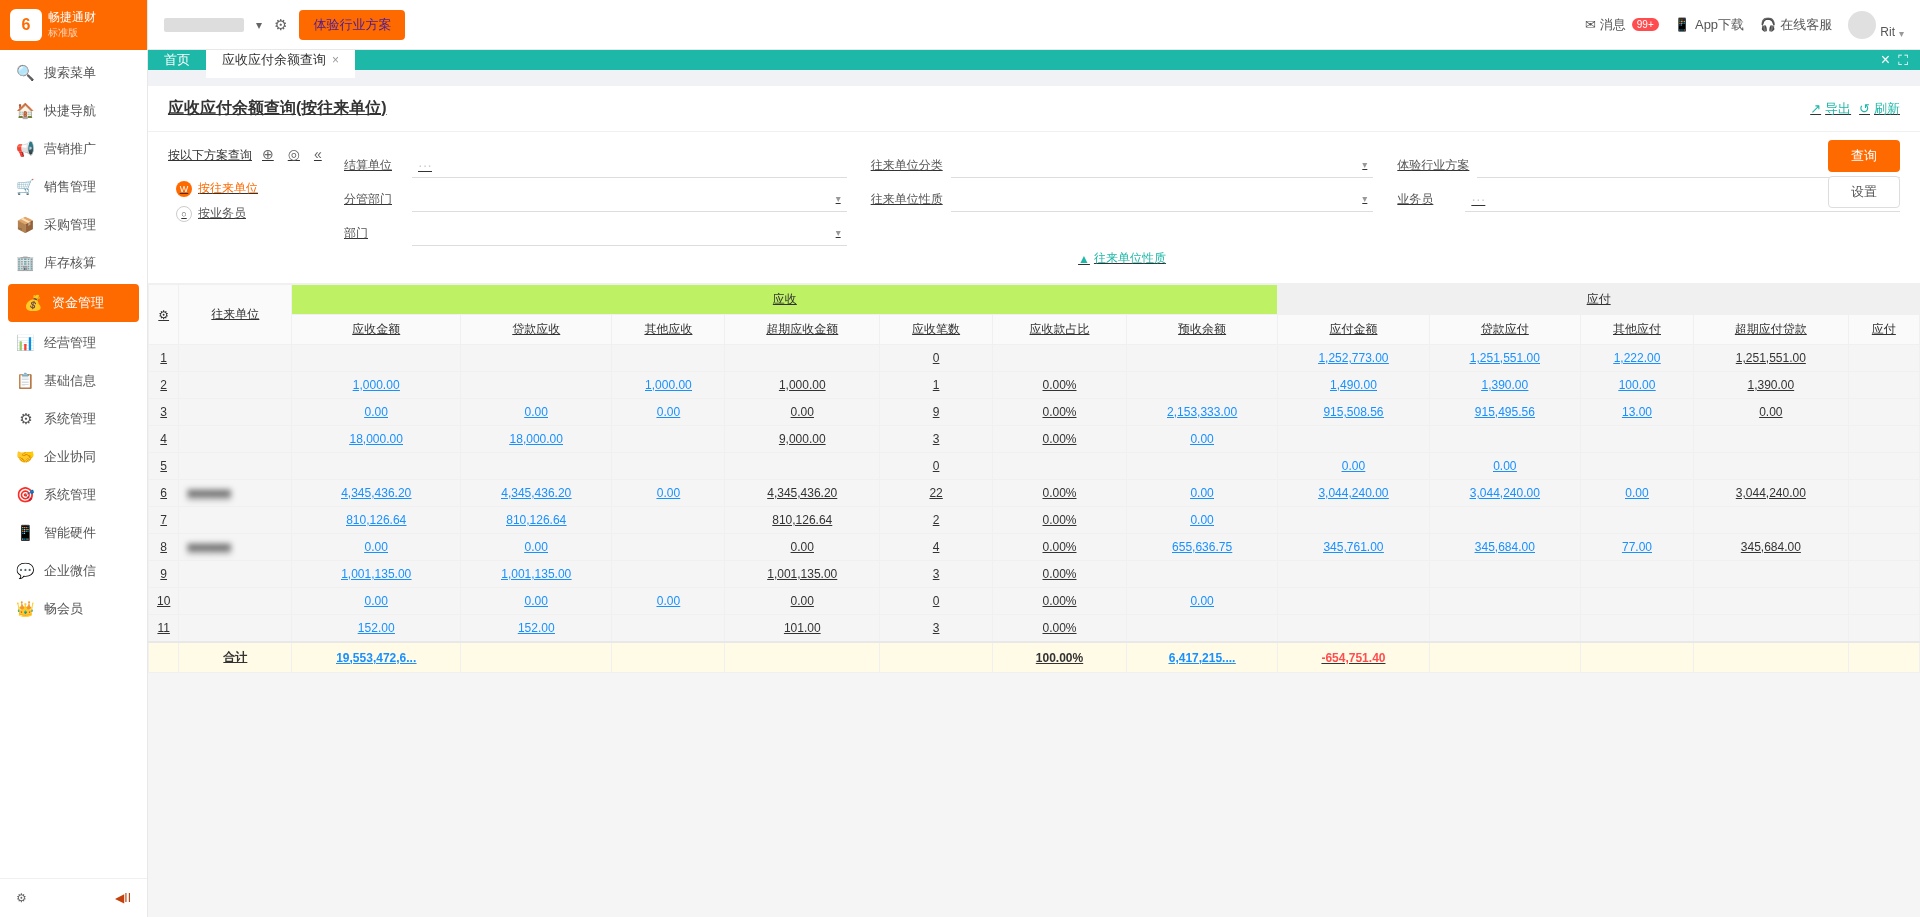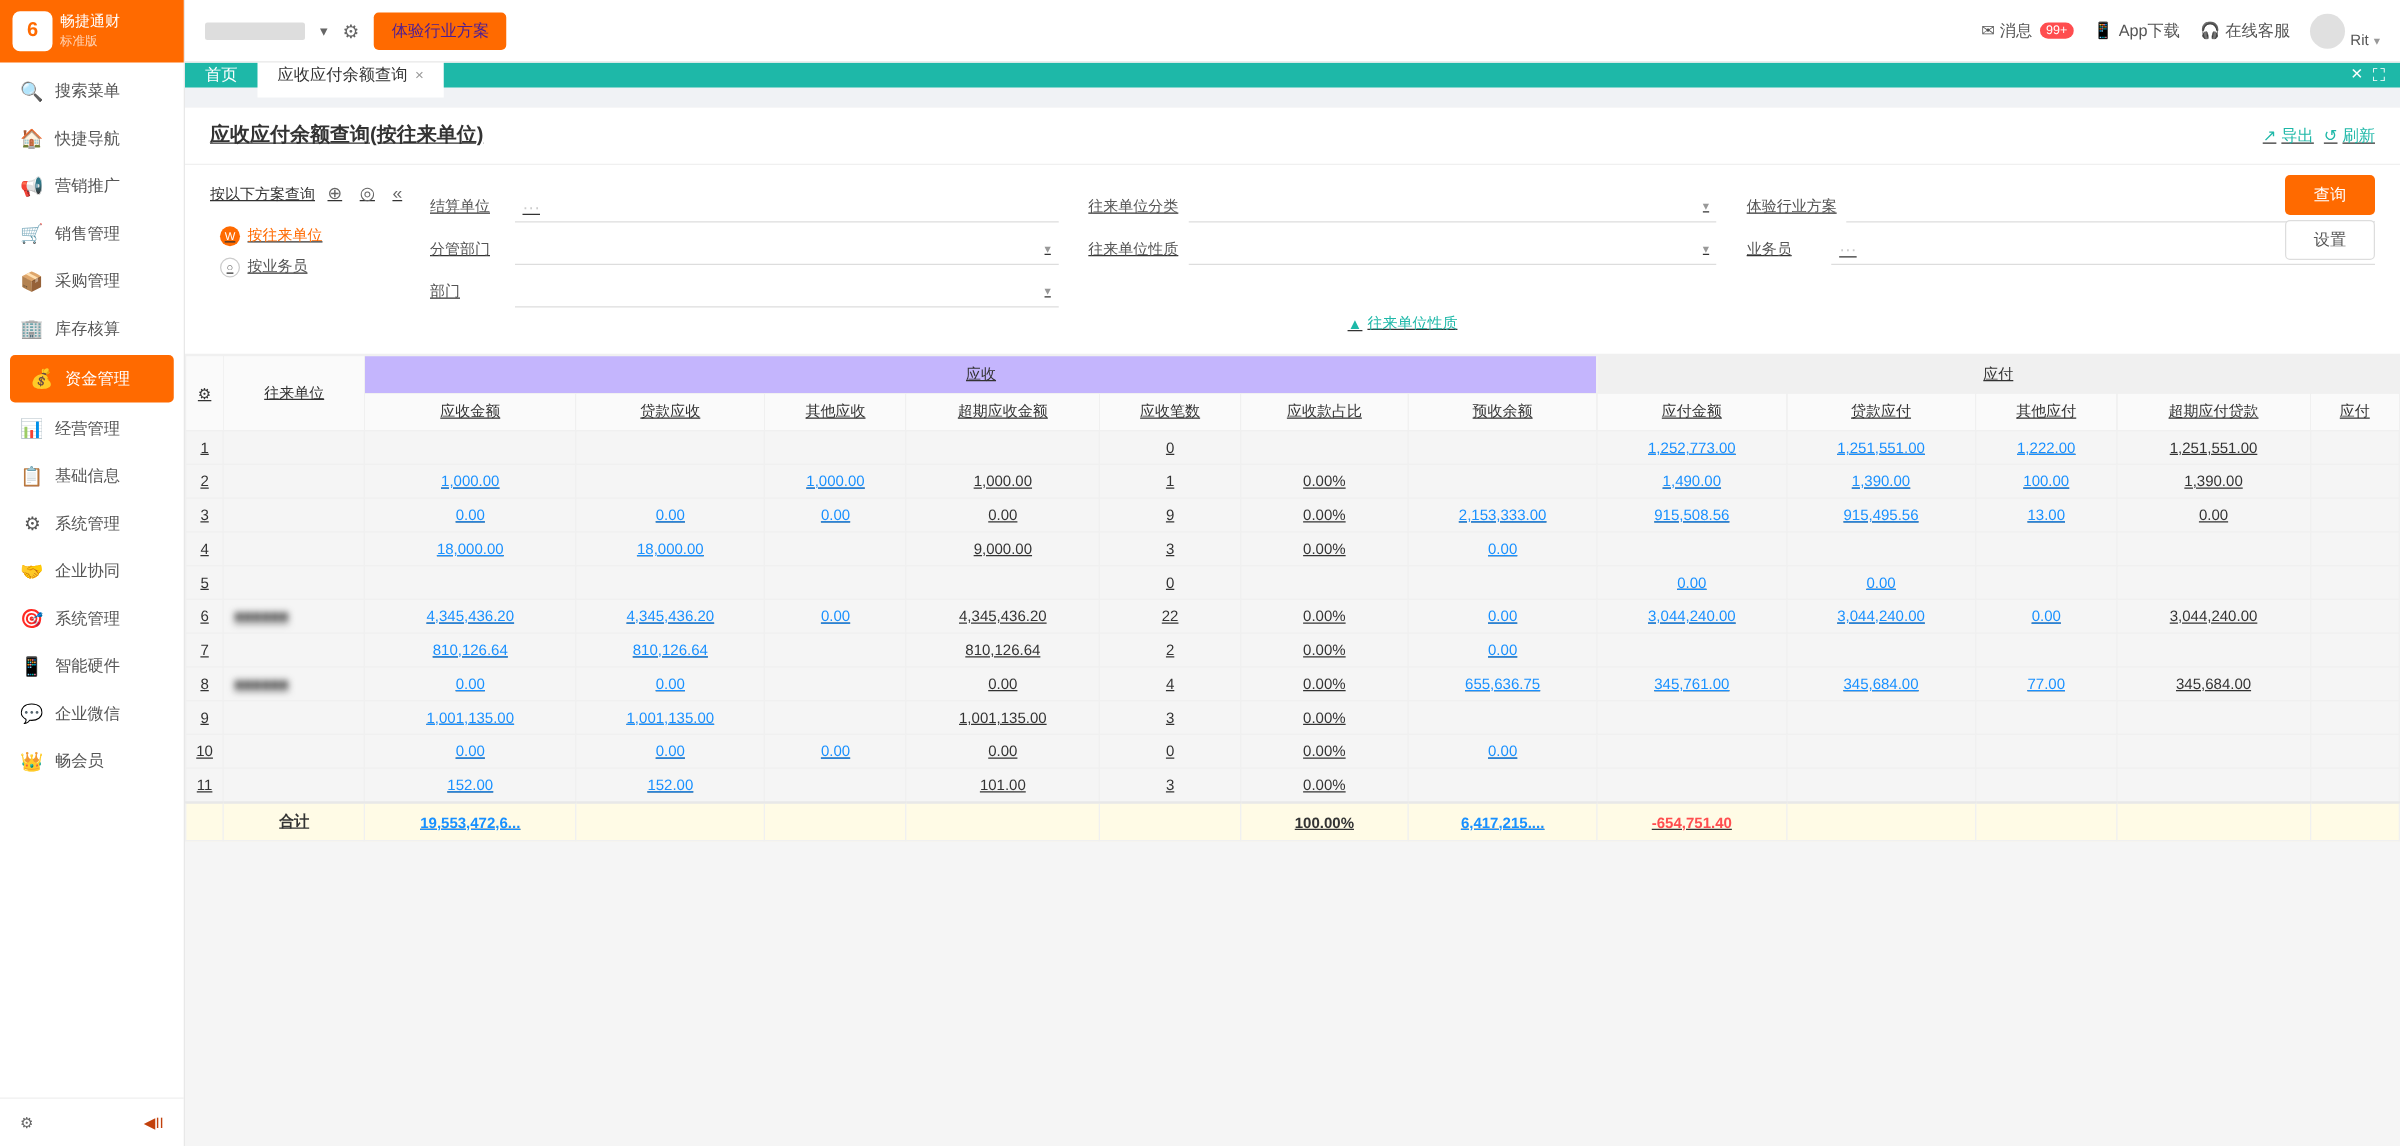--- a/index.html
+++ b/index.html
@@ -380,21 +380,21 @@
       <button class="btn-setting">设置</button>
     </div>
   </div>
 
   <div class="table-wrapper">
     <table class="data-table">
       <thead>
         <tr>
           <th rowspan="2" class="settings-col">⚙</th>
           <th rowspan="2">往来单位</th>
-          <th colspan="7" style="background:#c4b5fd;">应收</th>
+          <th colspan="7" style="background:#bef264;">应收</th>
           <th colspan="5" style="background:#f0f0f0;">应付</th>
         </tr>
         <tr>
           <th>应收金额</th>
           <th>贷款应收</th>
           <th>其他应收</th>
           <th>超期应收金额</th>
           <th>应收笔数</th>
           <th>应收款占比</th>
           <th>预收余额</th>

